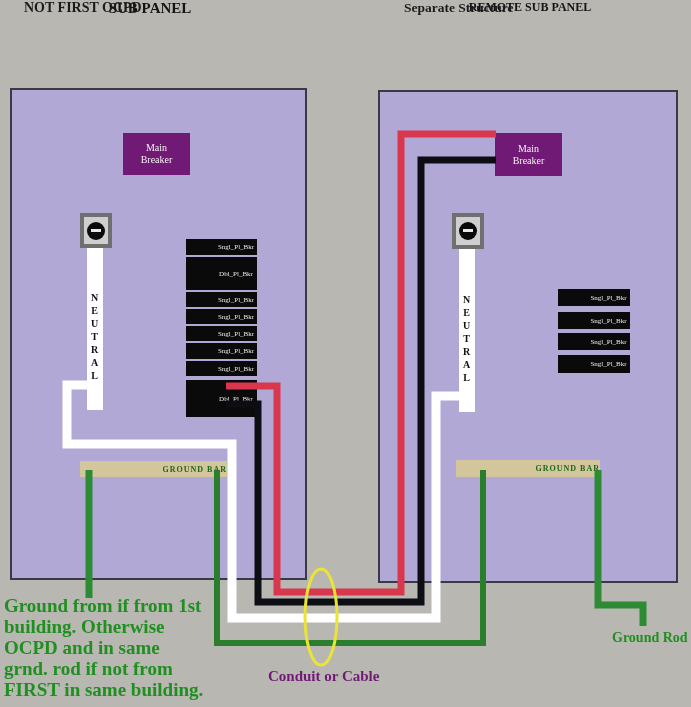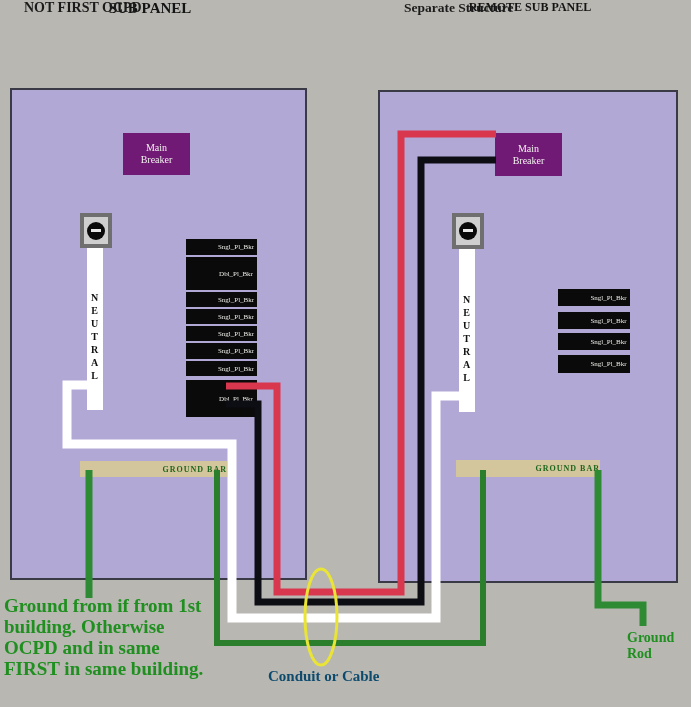--- a/index.html
+++ b/index.html
@@ -71,21 +71,21 @@
     background: #d4c69c;
     color: #1d661d;
     font-weight: bold;
     font-size: 8px;
     letter-spacing: 1px;
     display: flex; align-items: center; justify-content: flex-end;
   }
   svg.wires { position: absolute; left: 0; top: 0; pointer-events: none; }
   .conduit-label {
     position: absolute;
-    color: #0c4a6e;
+    color: #701a75;
     font-weight: bold;
     font-size: 15px;
   }
   .groundrod-label {
     position: absolute;
     color: #1f8f1f;
     font-weight: bold;
     font-size: 14px;
   }
   .note {
@@ -167,22 +167,23 @@
 
     <polyline points="226,404 258,404 258,602 421,602 421,160 496,160" fill="none" stroke="#0d0d14" stroke-width="7"></polyline>
 
     <polyline points="226,386 277,386 277,592 401,592 401,134 496,134" fill="none" stroke="#d8374e" stroke-width="7"></polyline>
 
     <ellipse cx="321" cy="617" rx="16" ry="48" fill="none" stroke="#e9e436" stroke-width="3"></ellipse>
   </svg>
 
   <div class="conduit-label" style="left:268px; top:668px;">Conduit or Cable</div>
 
-  <div class="groundrod-label" style="left:612px; top:630px;margin-left:15px;">Ground Rod</div>
+  <div class="groundrod-label" style="left:612px; top:630px;">Ground Rod</div>
 
   <div class="note" style="left:4px; top:595px;">
     <div>Ground from if from 1st</div>
     <div>building. Otherwise</div>
     <div>OCPD and in same</div>
+    <div>grnd. rod if not from</div>
     <div>FIRST in same building.</div>
   </div>
 
 </div>
 
 </body></html>

